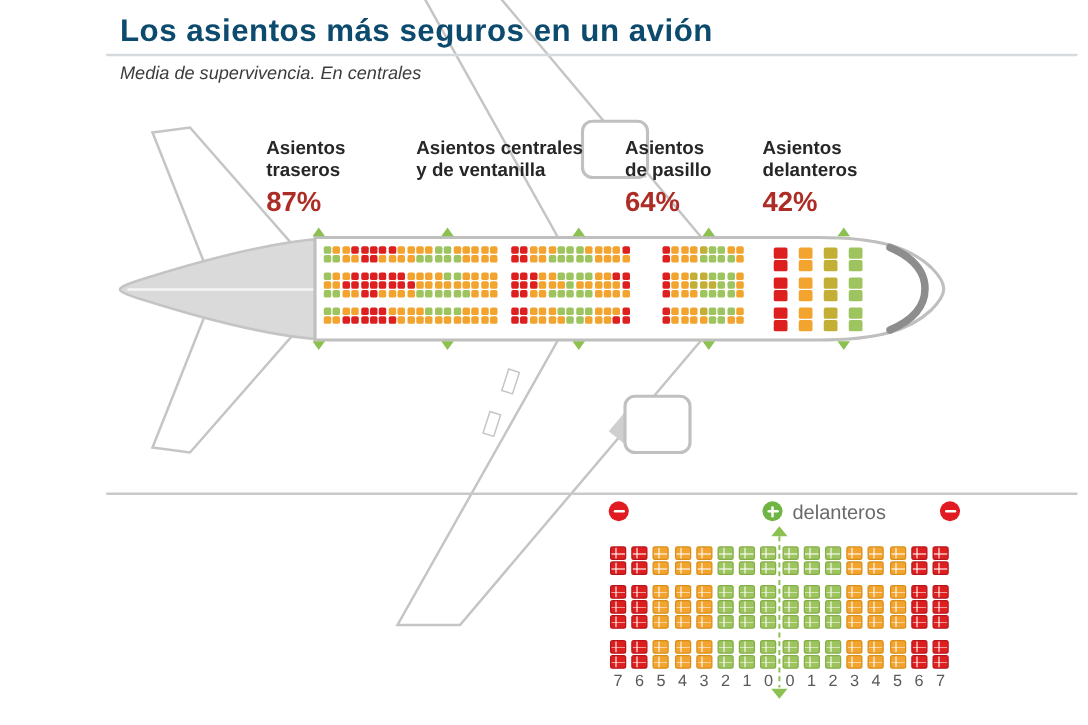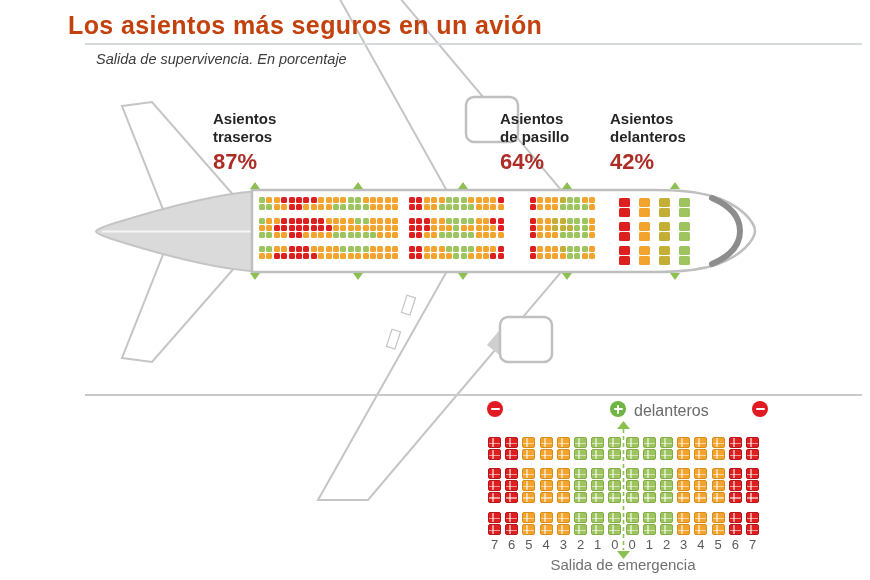--- a/index.html
+++ b/index.html
@@ -1,21 +1,21 @@
 <!DOCTYPE html>
 <html><head>
 <meta charset="utf-8">
 <style>
   html,body{margin:0;padding:0;background:#fff;}
   .canvas{position:relative;width:870px;height:580px;background:#fff;overflow:hidden;
           font-family:"Liberation Sans","DejaVu Sans",sans-serif;}
   svg#plane-svg{position:absolute;left:0;top:0;z-index:1;}
   #seat-layer,#diagram-layer{position:absolute;left:0;top:0;width:870px;height:580px;z-index:2;pointer-events:none;}
   .txt{position:absolute;z-index:3;}
-  .title{left:68px;top:11px;font-size:25px;font-weight:bold;color:#c2410c;letter-spacing:.4px;}
+  .title{left:96px;top:11px;font-size:25px;font-weight:bold;color:#0c4a6e;letter-spacing:.4px;}
   .title-rule{position:absolute;left:85px;top:43px;width:777px;height:2px;background:#d6dadd;z-index:3;}
   .subtitle{left:96px;top:51px;font-size:14.5px;font-style:italic;color:#3c3c3c;}
   .seat-group{position:absolute;top:110px;z-index:3;}
   .seat-group .lbl{font-size:15px;font-weight:bold;color:#262626;line-height:18px;white-space:pre-line;}
   .seat-group .pct{margin-top:3px;font-size:22px;font-weight:bold;color:#ad2d26;}
   .h2{left:95px;top:371px;font-size:17px;font-weight:bold;color:#141414;letter-spacing:.2px;}
   .section-rule{position:absolute;left:85px;top:394px;width:777px;height:2px;background:#c9c9c9;z-index:3;}
   .body-text{left:95px;top:404px;width:380px;font-size:15.5px;color:#6e6e6e;line-height:23px;
              white-space:pre-line;letter-spacing:.2px;word-spacing:1.5px;}
   .seat{position:absolute;border-radius:1.5px;}
@@ -382,28 +382,30 @@
       <div class="seat" style="left: 679px; top: 198px; width: 11px; height: 9px; background-color: rgb(157, 196, 95);"></div>
       <div class="seat" style="left: 679px; top: 208px; width: 11px; height: 9px; background-color: rgb(157, 196, 95);"></div>
       <div class="seat" style="left: 679px; top: 222px; width: 11px; height: 9px; background-color: rgb(157, 196, 95);"></div>
       <div class="seat" style="left: 679px; top: 232px; width: 11px; height: 9px; background-color: rgb(157, 196, 95);"></div>
       <div class="seat" style="left: 679px; top: 246px; width: 11px; height: 9px; background-color: rgb(157, 196, 95);"></div>
       <div class="seat" style="left: 679px; top: 256px; width: 11px; height: 9px; background-color: rgb(157, 196, 95);"></div>
     </div>
 
   <div class="txt title">Los asientos más seguros en un avión</div>
   <div class="title-rule"></div>
-  <div class="txt subtitle">Salida de supervivencia. En porcentaje</div>
+  <div class="txt subtitle">Media de supervivencia. En centrales</div>
 
   <div class="seat-group" style="left:213px">
     <div class="lbl">Asientos
 traseros</div>
     <div class="pct">87%</div>
   </div>
   <div class="seat-group" style="left:333px">
+    <div class="lbl">Asientos centrales
+y de ventanilla</div>
   </div>
   <div class="seat-group" style="left:500px">
     <div class="lbl">Asientos
 de pasillo</div>
     <div class="pct">64%</div>
   </div>
   <div class="seat-group" style="left:610px">
     <div class="lbl">Asientos
 delanteros</div>
     <div class="pct">42%</div>
@@ -538,15 +540,14 @@
       <div class="col-num" style="left: 726.8px;">6</div>
       <div class="seat big" style="left: 746px; top: 437px; width: 13px; height: 11px; background-color: rgb(221, 31, 31); border-color: rgb(185, 21, 27);"></div>
       <div class="seat big" style="left: 746px; top: 449px; width: 13px; height: 11px; background-color: rgb(221, 31, 31); border-color: rgb(185, 21, 27);"></div>
       <div class="seat big" style="left: 746px; top: 468px; width: 13px; height: 11px; background-color: rgb(221, 31, 31); border-color: rgb(185, 21, 27);"></div>
       <div class="seat big" style="left: 746px; top: 480px; width: 13px; height: 11px; background-color: rgb(221, 31, 31); border-color: rgb(185, 21, 27);"></div>
       <div class="seat big" style="left: 746px; top: 492px; width: 13px; height: 11px; background-color: rgb(221, 31, 31); border-color: rgb(185, 21, 27);"></div>
       <div class="seat big" style="left: 746px; top: 512px; width: 13px; height: 11px; background-color: rgb(221, 31, 31); border-color: rgb(185, 21, 27);"></div>
       <div class="seat big" style="left: 746px; top: 524px; width: 13px; height: 11px; background-color: rgb(221, 31, 31); border-color: rgb(185, 21, 27);"></div>
       <div class="col-num" style="left: 744px;">7</div>
     </div>
-  <div class="txt salida">Salida de emergencia</div>
 
 </div>
 
 </body></html>

